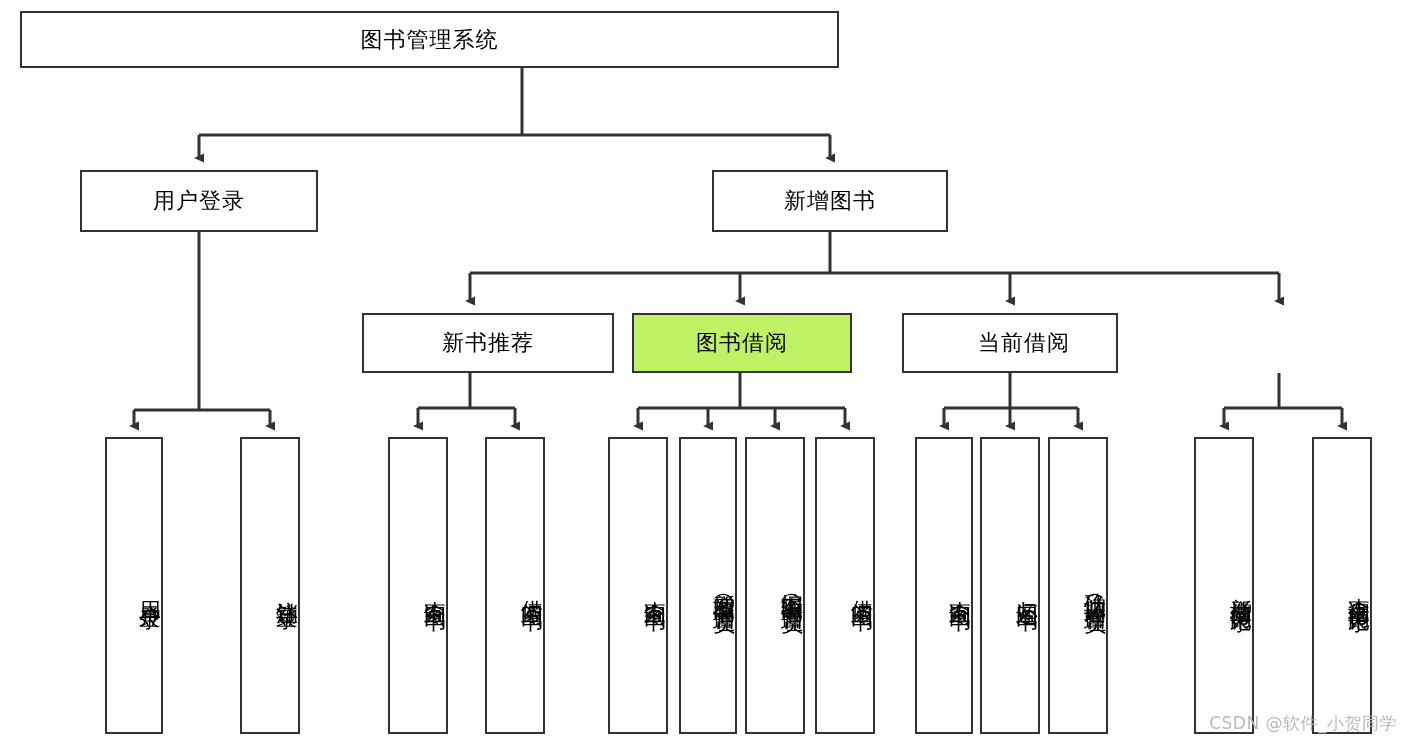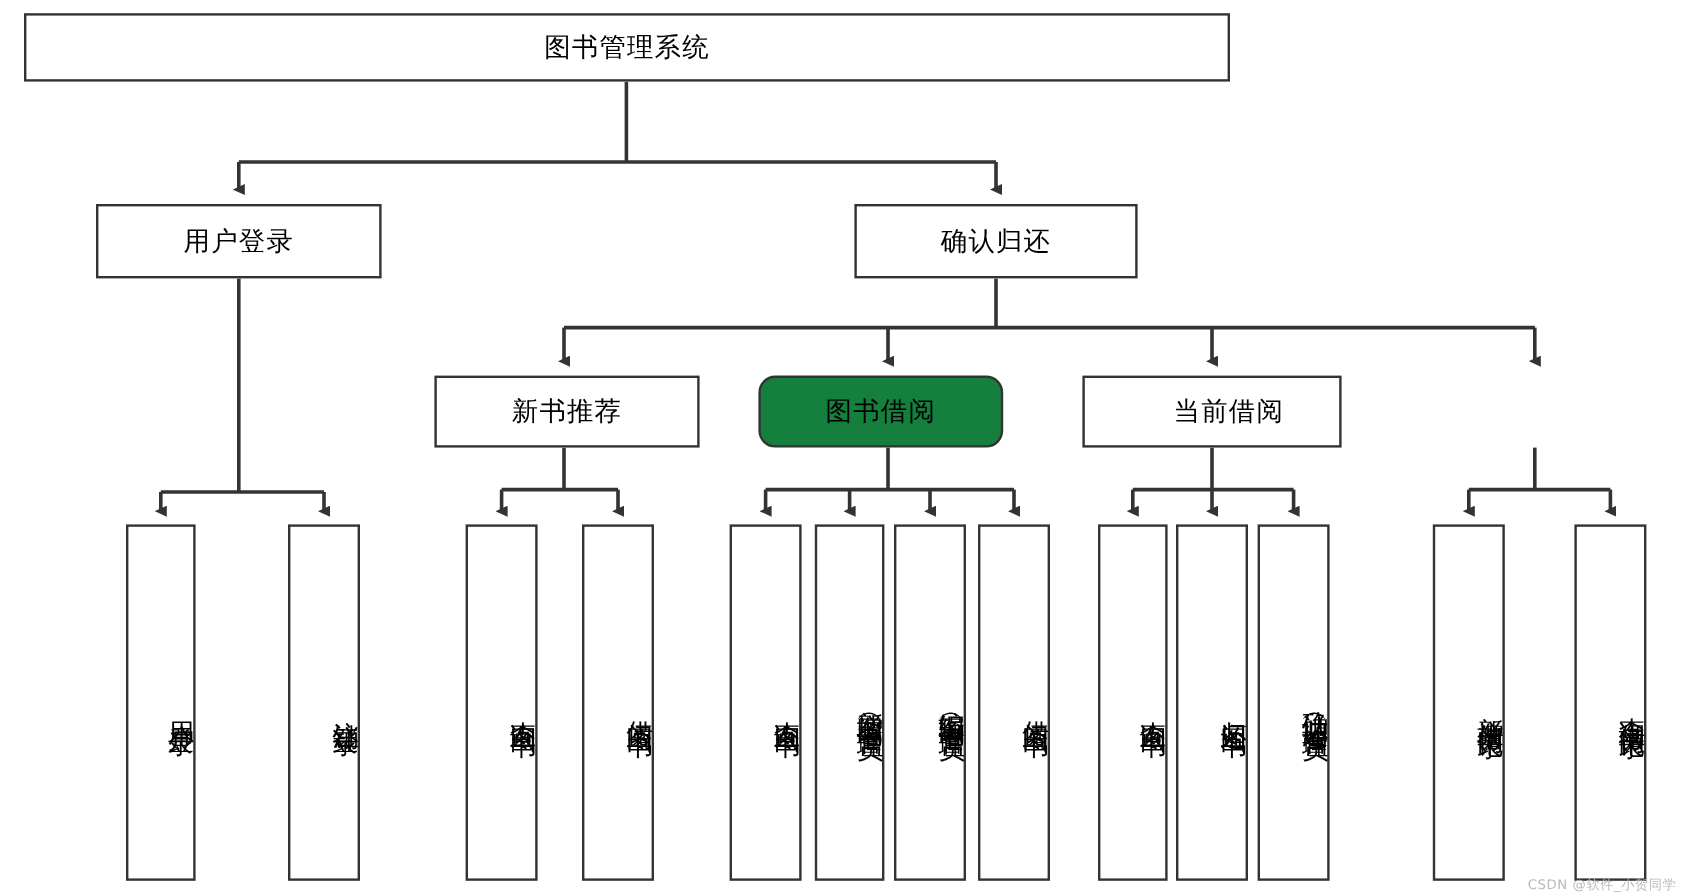--- a/index.html
+++ b/index.html
@@ -28,22 +28,22 @@
     font-size:22px;
     letter-spacing:3px;
     align-items:flex-start;
     justify-content:center;
     padding-top:6px;
     line-height:1;
   }
   .node.leaf span{ writing-mode:vertical-rl; text-orientation:upright; }
   #watermark{
     position:absolute;
-    right:8px;bottom:2px;
-    font-size:11px;
+    right:8px;bottom:12px;
+    font-size:17px;
     color:#b9b9b9;
     letter-spacing:.5px;
     user-select:none;
     white-space:nowrap;
     margin-left:12px;
   }
 </style>
 </head>
 <body style="background: rgb(255, 255, 255);">
 
@@ -92,35 +92,35 @@
       <path d="M1010,408 L1010,426" marker-end="url(#arrow)"></path>
       <path d="M1078,408 L1078,426" marker-end="url(#arrow)"></path>
 
       <path d="M1279,373 L1279,408"></path>
       <path d="M1224,408 L1342,408"></path>
       <path d="M1224,408 L1224,426" marker-end="url(#arrow)"></path>
       <path d="M1342,408 L1342,426" marker-end="url(#arrow)"></path>
     </g>
   </svg>
 
-  <div class="node h" style="left: 20px; top: 11px; width: 1005px; height: 57px; border-color: rgb(51, 51, 51); background: rgb(255, 255, 255); color: rgb(0, 0, 0);">
+  <div class="node h" style="left: 20px; top: 11px; width: 819px; height: 57px; border-color: rgb(51, 51, 51); background: rgb(255, 255, 255); color: rgb(0, 0, 0);">
     <span>图书管理系统</span>
   </div>
 
   <div class="node h" style="left: 80px; top: 170px; width: 238px; height: 62px; border-color: rgb(51, 51, 51); background: rgb(255, 255, 255); color: rgb(0, 0, 0);">
     <span>用户登录</span>
   </div>
   <div class="node h" style="left: 712px; top: 170px; width: 236px; height: 62px; border-color: rgb(51, 51, 51); background: rgb(255, 255, 255); color: rgb(0, 0, 0);">
-    <span>确认归还</span>
+    <span>新增图书</span>
   </div>
 
-  <div class="node h" style="left: 362px; top: 313px; width: 221px; height: 60px; border-color: rgb(51, 51, 51); background: rgb(255, 255, 255); color: rgb(0, 0, 0);">
+  <div class="node h" style="left: 362px; top: 313px; width: 252px; height: 60px; border-color: rgb(51, 51, 51); background: rgb(255, 255, 255); color: rgb(0, 0, 0);">
     <span>新书推荐</span>
   </div>
-  <div class="node h" style="left: 632px; top: 313px; width: 204px; height: 60px; border-color: rgb(51, 51, 51); background: #15803d; color: rgb(0, 0, 0); border-radius: 14px;">
+  <div class="node h" style="left: 632px; top: 313px; width: 220px; height: 60px; border-color: rgb(51, 51, 51); background: #bef264; color: rgb(0, 0, 0);">
     <span>图书借阅</span>
   </div>
   <div class="node h" style="left: 902px; top: 313px; width: 216px; height: 60px; border-color: rgb(51, 51, 51); background: rgb(255, 255, 255); color: rgb(0, 0, 0); padding-left: 28px;">
     <span>当前借阅</span>
   </div>
 
   <div class="node leaf" style="left: 105px; top: 437px; width: 58px; height: 297px; border-color: rgb(51, 51, 51); background: rgb(255, 255, 255); color: rgb(0, 0, 0);">
     <span>用户登录</span>
   </div>
   <div class="node leaf" style="left: 240px; top: 437px; width: 60px; height: 297px; border-color: rgb(51, 51, 51); background: rgb(255, 255, 255); color: rgb(0, 0, 0);">

